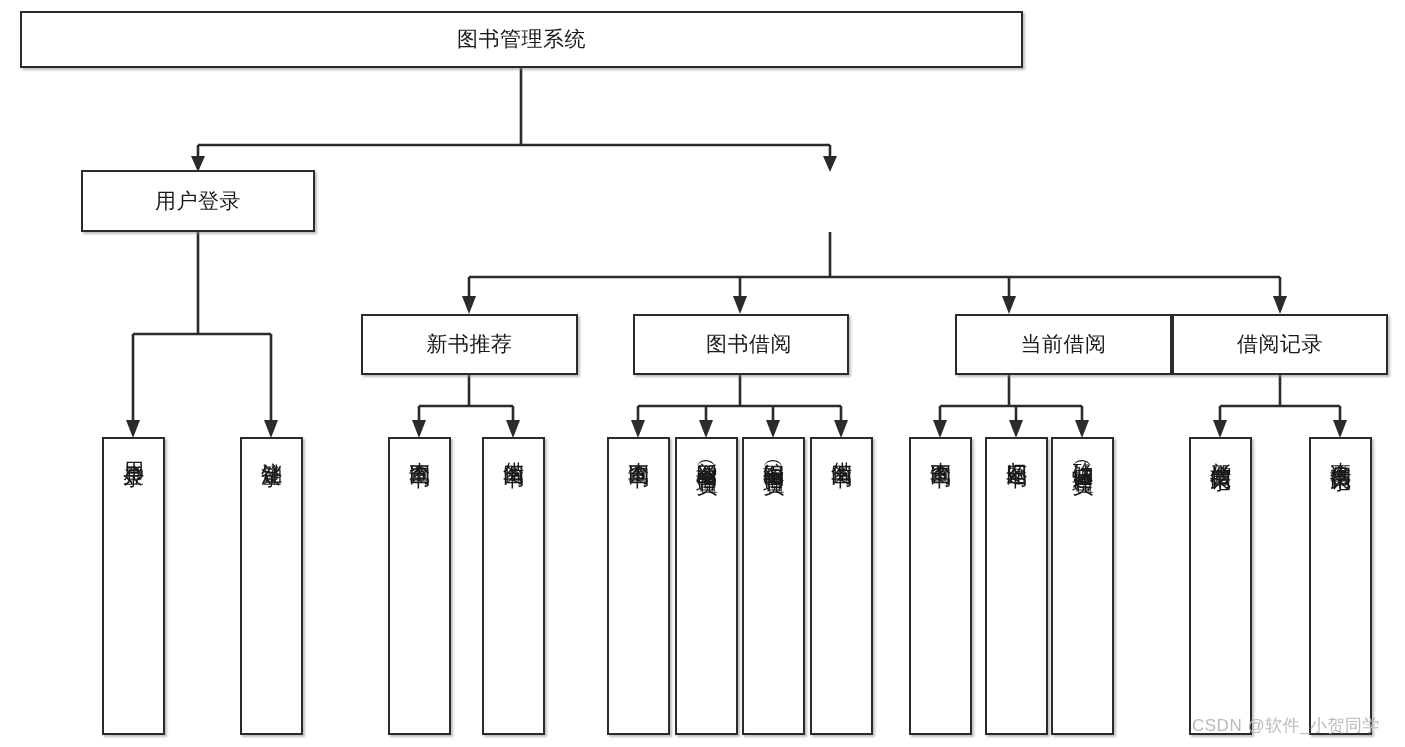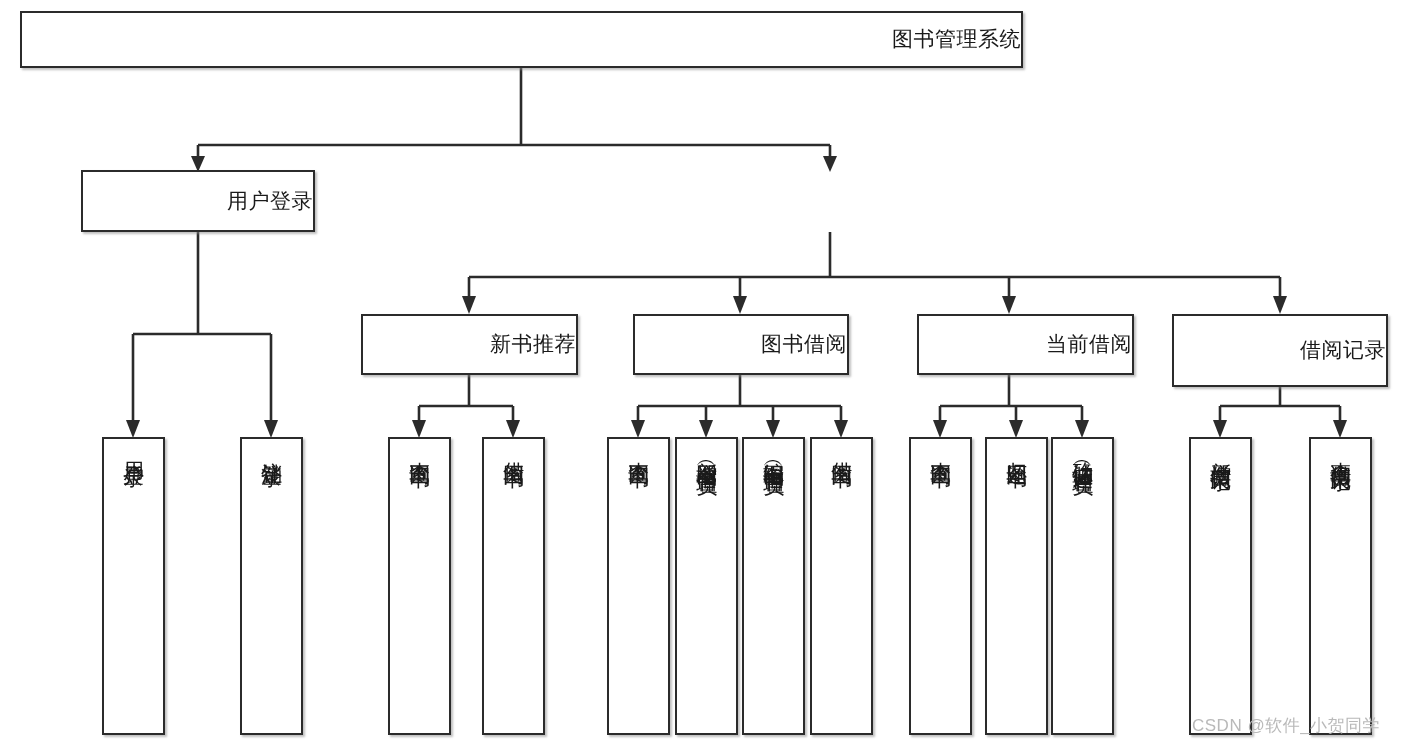--- a/index.html
+++ b/index.html
@@ -26,21 +26,21 @@
     height: 747px;
   }
   .node-box {
     position: absolute;
     box-sizing: border-box;
     background: #ffffff;
     border: 2px solid #2b2b2b;
     box-shadow: 2px 2px 2px rgba(140,140,140,0.55);
     display: flex;
     align-items: center;
-    justify-content: flex-end;
+    justify-content: center;
     color: #1a1a1a;
   }
   .node-label {
     font-size: 21px;
     line-height: 1.15;
     letter-spacing: 0.5px;
     white-space: nowrap;
     color: #1a1a1a;
   }
   
@@ -180,24 +180,24 @@
   <div class="node-box" style="left:81px; top:170px; width:234px; height:62px;">
     <span class="node-label">用户登录</span>
   </div>
 
   <div class="node-box" style="left:361px; top:314px; width:217px; height:61px;">
     <span class="node-label">新书推荐</span>
   </div>
   <div class="node-box" style="left:633px; top:314px; width:216px; height:61px;padding-left:16px;">
     <span class="node-label">图书借阅</span>
   </div>
-  <div class="node-box" style="left:917px; top:314px; width:217px; height:61px;">
+  <div class="node-box" style="left:955px; top:314px; width:217px; height:61px;">
     <span class="node-label">当前借阅</span>
   </div>
-  <div class="node-box" style="left:1172px; top:314px; width:216px; height:73px;">
+  <div class="node-box" style="left:1172px; top:314px; width:216px; height:61px;">
     <span class="node-label">借阅记录</span>
   </div>
 
   <div class="node-box vertical" style="left:102px; top:437px; width:63px; height:298px;">
     <span class="node-label">用户登录</span>
   </div>
   <div class="node-box vertical" style="left:240px; top:437px; width:63px; height:298px;">
     <span class="node-label">注销登录</span>
   </div>
 

